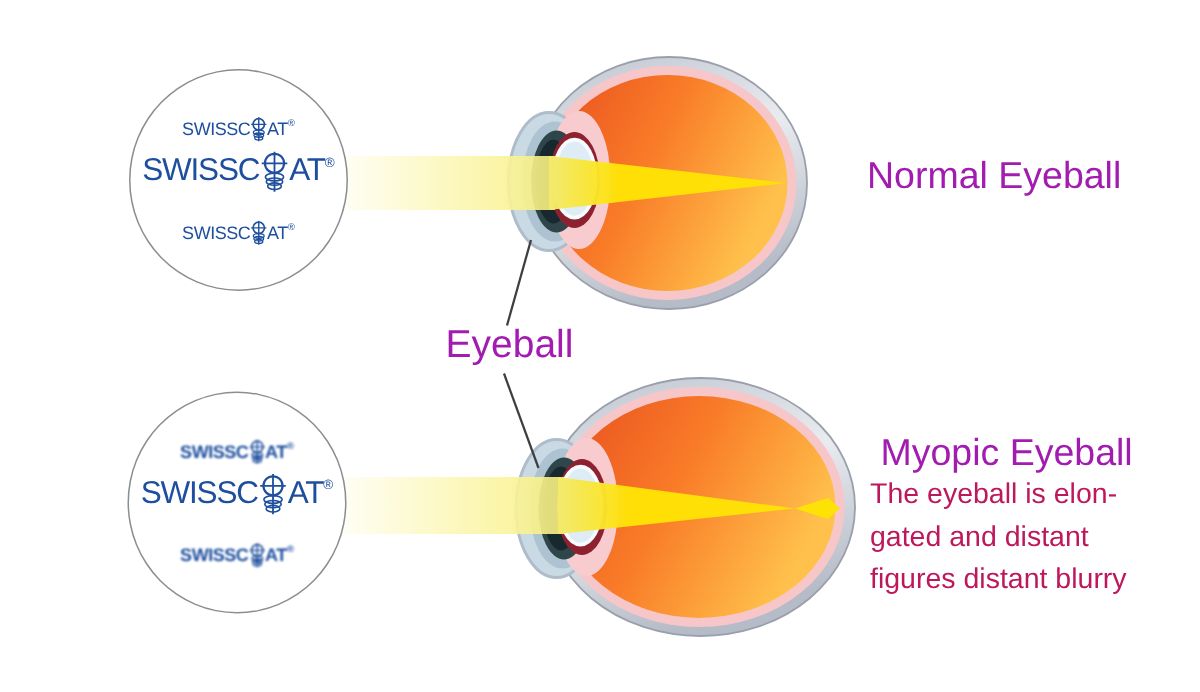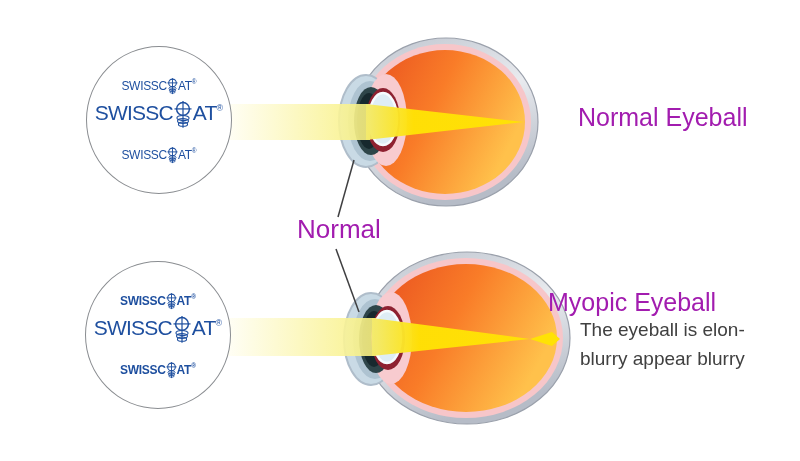--- a/index.html
+++ b/index.html
@@ -33,24 +33,24 @@
   .logo-small .glyph{width:13px;height:17px;vertical-align:-5px;margin:0 -1px;}
   .logo-small sup{font-size:6.5px;vertical-align:6px;letter-spacing:0;}
   .logo-small.row1{top:31px;}
   .logo-small.row2{top:100px;}
   .blurred{filter:blur(0.7px);font-weight:bold;}
 
   
   .label{position:absolute;color:#a21caf;z-index:4;}
   #cornea-label{left:297px;top:214px;font-size:26px;}
   #normal-title{left:578px;top:103px;font-size:25px;}
-  #myopic-title{left:548px;top:288px;font-size:25px;text-align:right;}
+  #myopic-title{left:587px;top:288px;font-size:25px;text-align:right;}
   #myopic-desc{
     position:absolute;left:580px;top:316px;z-index:4;
-    font-size:19px;line-height:28.5px;color:#404040;
+    font-size:19px;line-height:28.5px;color:#be185d;
   }
 </style>
 </head>
 <body>
 
 <div class="screen">
 
   <svg width="0" height="0" style="position:absolute" aria-hidden="true">
     <defs>
       <linearGradient id="gradOrange" x1="0" y1="0" x2="1" y2="0.45">
@@ -170,21 +170,22 @@
           <circle cx="18" cy="13" r="10.5" fill="none" stroke="currentColor" stroke-width="3"></circle>
           <line x1="4" y1="13" x2="32" y2="13" stroke="currentColor" stroke-width="2.6"></line>
           <line x1="18" y1="0" x2="18" y2="44" stroke="currentColor" stroke-width="2.6"></line>
           <ellipse cx="18" cy="28" rx="10" ry="4.2" fill="none" stroke="currentColor" stroke-width="2.4"></ellipse>
           <ellipse cx="18" cy="33" rx="9" ry="4" fill="none" stroke="currentColor" stroke-width="2.4"></ellipse>
           <ellipse cx="18" cy="38" rx="7.5" ry="3.6" fill="none" stroke="currentColor" stroke-width="2.4"></ellipse>
         </svg><span>AT</span><sup>®</sup>
     </div>
   </div>
 
-  <div class="label" id="cornea-label">Normal</div>
+  <div class="label" id="cornea-label">Eyeball</div>
   <div class="label" id="normal-title">Normal Eyeball</div>
   <div class="label" id="myopic-title">Myopic Eyeball</div>
   <div id="myopic-desc">
     <div>The eyeball is elon-</div>
-    <div>blurry appear blurry</div>
+    <div>gated and distant</div>
+    <div>figures distant blurry</div>
   </div>
 
 </div>
 
 </body></html>

